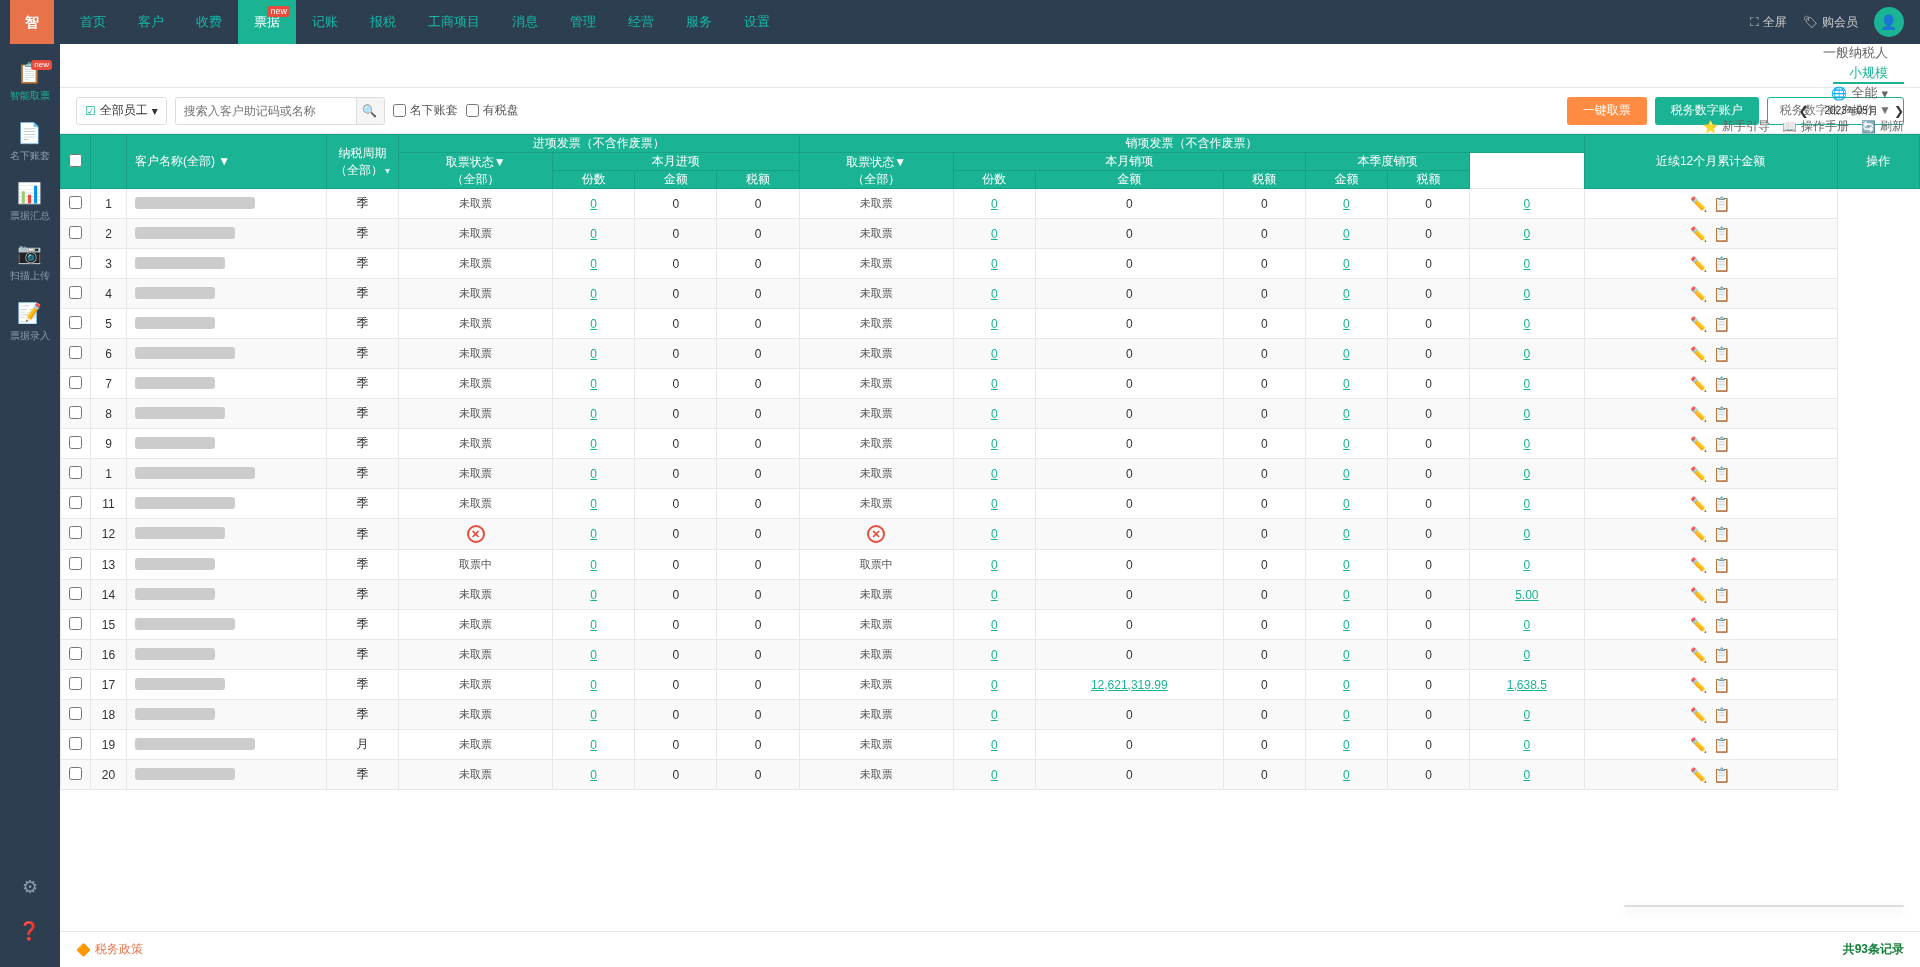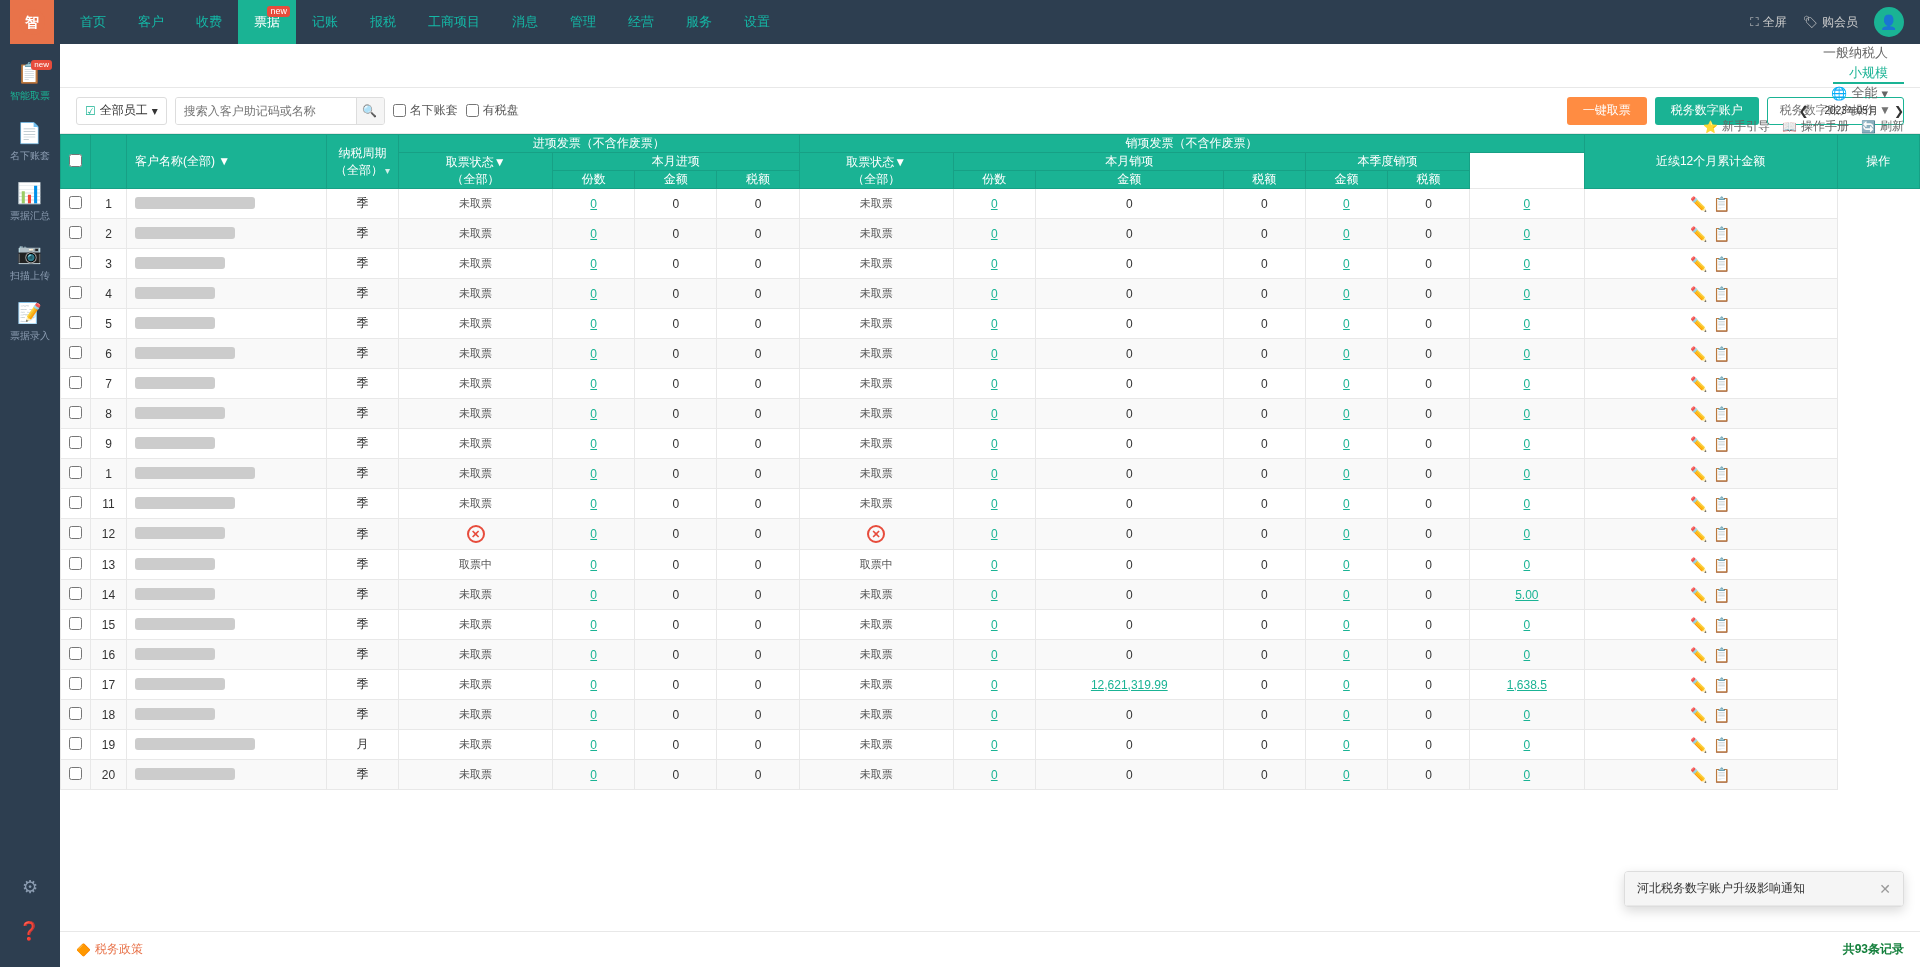--- a/index.html
+++ b/index.html
@@ -1176,17 +1176,13 @@
   <div class="table-footer">
     <div class="tax-link">
       <span>🔶</span>
       <span>税务政策</span>
     </div>
     <div class="record-count">共93条记录</div>
   </div>
 </div>
 
 <div class="notification-popup">
-  <div class="popup-header">
-    <span>河北税务数字账户升级影响通知</span>
-    <span class="popup-close">✕</span>
-  </div>
 </div>
 
 </body></html>

